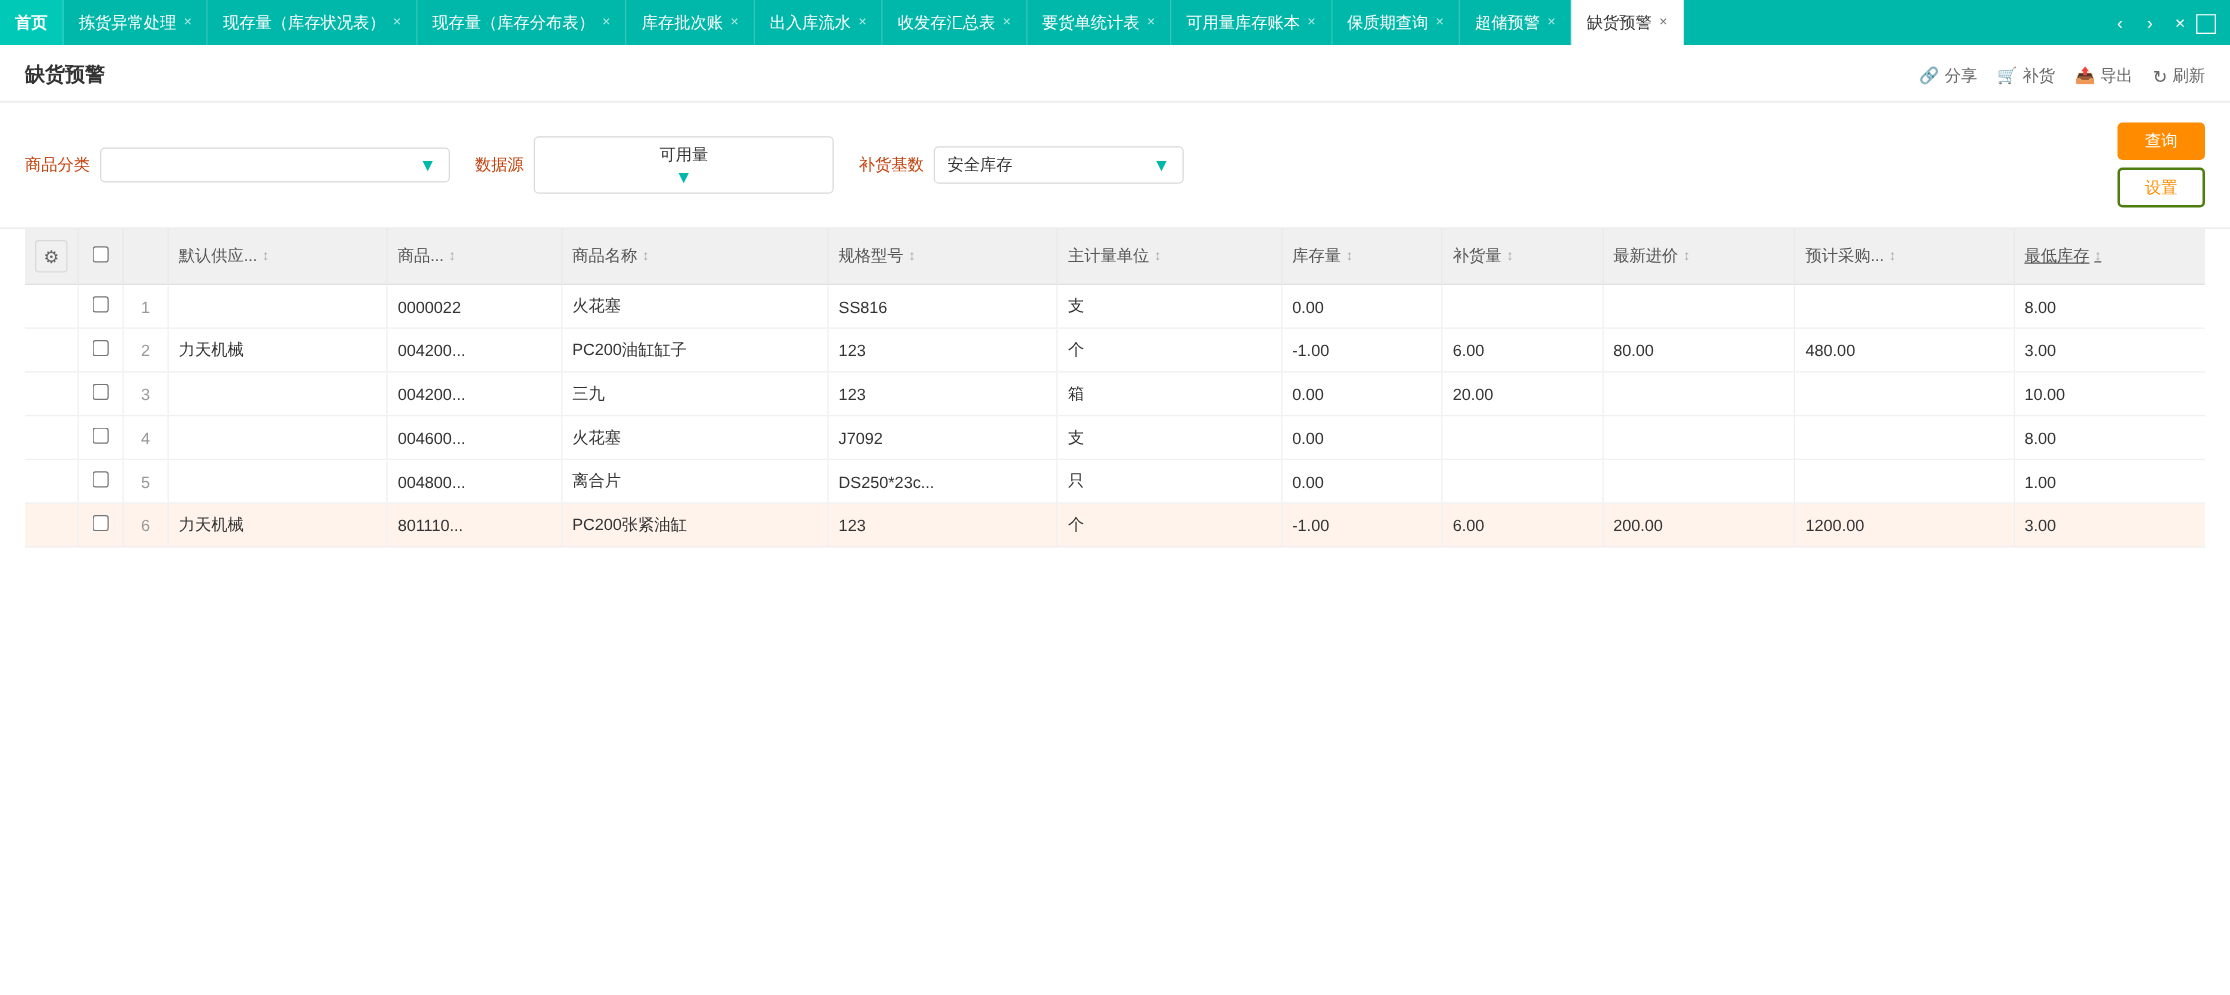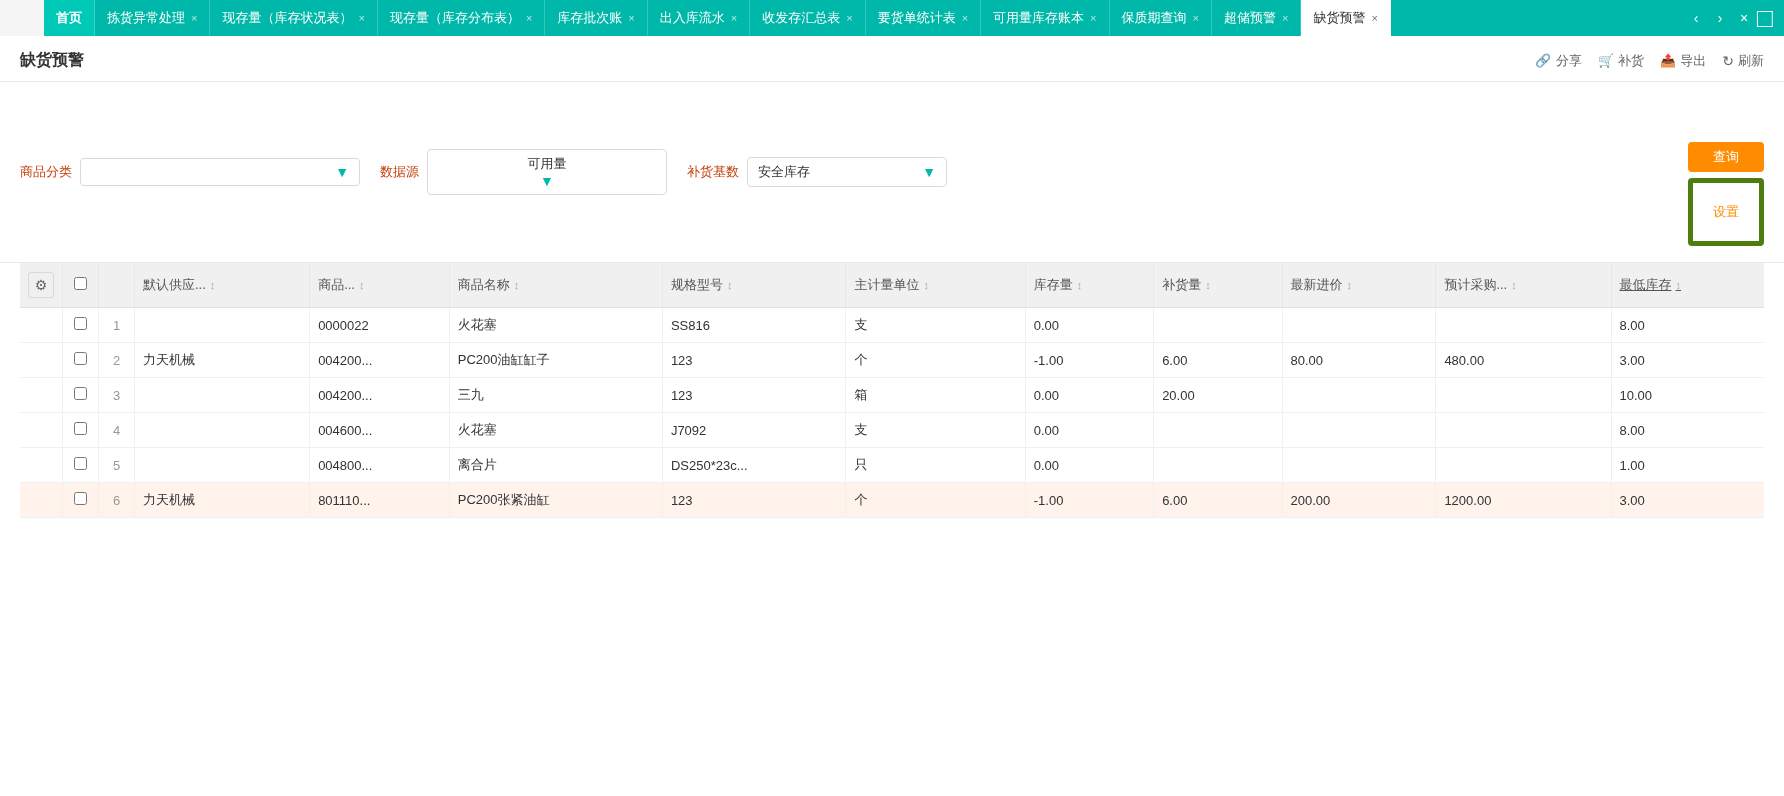--- a/index.html
+++ b/index.html
@@ -5,21 +5,20 @@
     * { box-sizing: border-box; margin: 0; padding: 0; }
     body { font-family: 'Microsoft YaHei', sans-serif; font-size: 13px; background: #f5f5f5; color: #333; }
 
     
     .tab-bar {
       display: flex;
       align-items: flex-start;
       background: #00b8a9;
       height: 36px;
       overflow: hidden;
-      margin-left: 44px;
     }
     .tab-item {
       display: flex;
       align-items: center;
       padding: 0 12px;
       height: 100%;
       color: #fff;
       white-space: nowrap;
       cursor: pointer;
       font-size: 13px;
@@ -118,37 +117,36 @@
       min-width: 200px;
       justify-content: space-between;
     }
     .filter-select-value { color: #333; }
     .filter-select-arrow { color: #00b8a9; font-size: 14px; }
     .filter-actions {
       margin-left: auto;
       display: flex;
       flex-direction: column;
       gap: 6px;
-      margin-top: 44px;
     }
     .btn-query {
       background: #ff8c00;
       color: #fff;
       border: none;
       border-radius: 4px;
       padding: 6px 20px;
       cursor: pointer;
       font-size: 13px;
     }
     .btn-settings {
       background: #fff;
       color: #ff8c00;
-      border: 5px solid #4d7c0f;
+      border: 2px solid #4d7c0f;
       border-radius: 4px;
-      padding: 20px 20px;
+      padding: 5px 20px;
       cursor: pointer;
       font-size: 13px;
     }
 
     
     .table-wrap {
       padding: 0 20px;
     }
     table {
       width: 100%;

